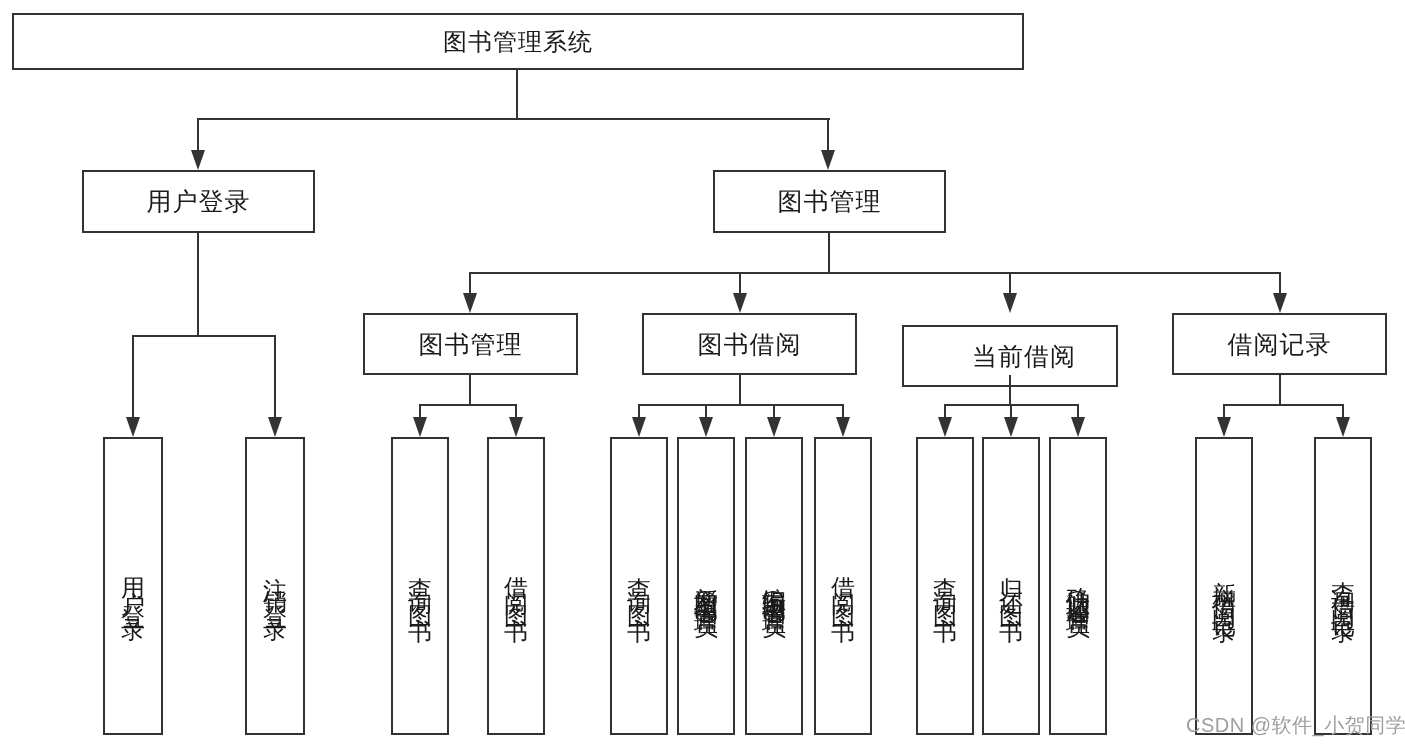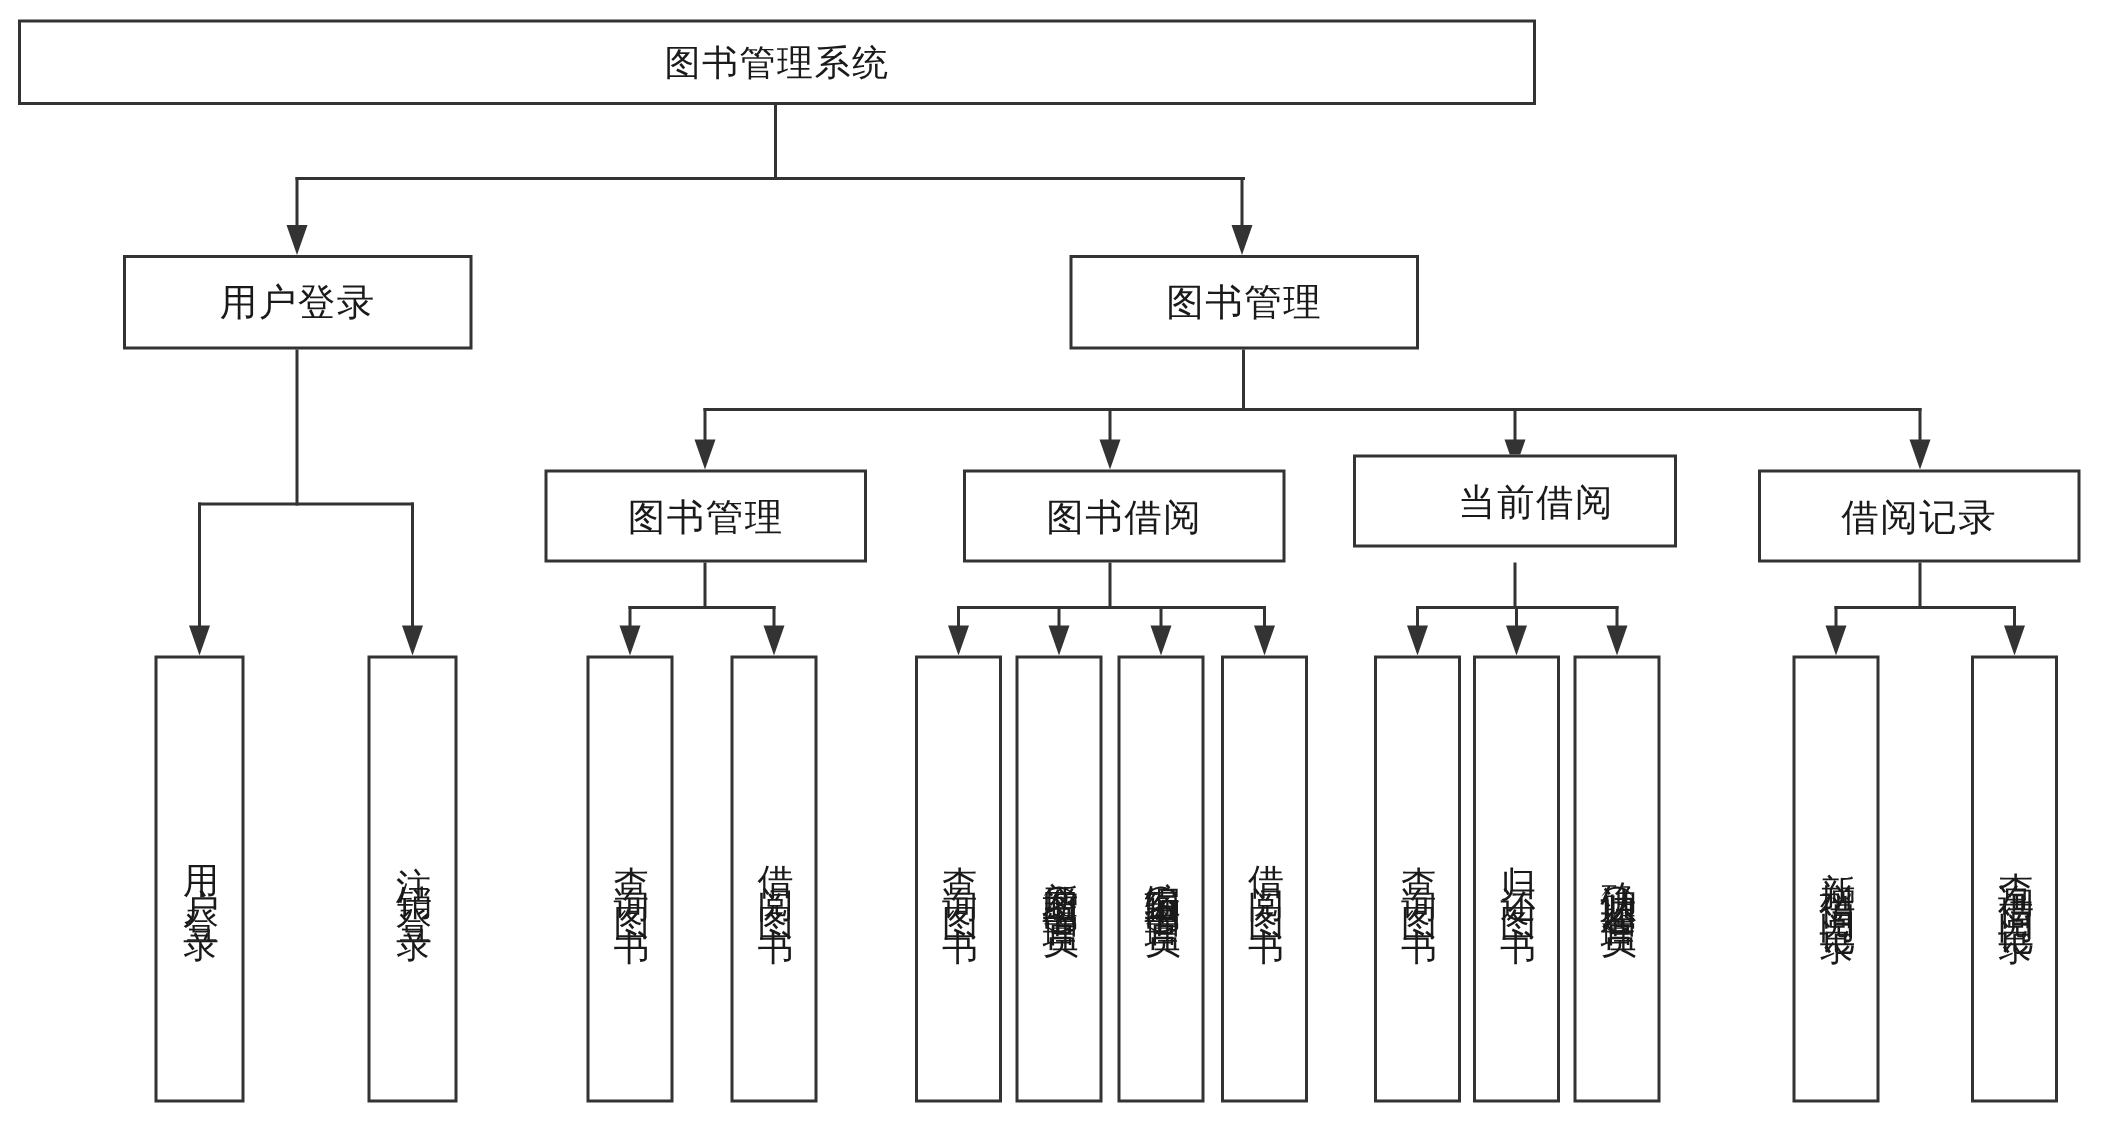--- a/index.html
+++ b/index.html
@@ -98,21 +98,21 @@
     <div class="line" style="left:1279px; top:272px; width:2px; height:23px;"></div>
     <div class="arw" style="left:1273px; top:293px;"></div>
   </div>
 
   <div class="box" style="left:363px; top:313px; width:215px; height:62px;">
     <span class="hlabel">图书管理</span>
   </div>
   <div class="box" style="left:642px; top:313px; width:215px; height:62px;">
     <span class="hlabel">图书借阅</span>
   </div>
-  <div class="box" style="left:902px; top:303px; width:216px; height:62px;padding-left:28px;">
+  <div class="box" style="left:902px; top:325px; width:216px; height:62px;padding-left:28px;">
     <span class="hlabel">当前借阅</span>
   </div>
   <div class="box" style="left:1172px; top:313px; width:215px; height:62px;">
     <span class="hlabel">借阅记录</span>
   </div>
 
   <div>
     <div class="line" style="left:469px; top:375px; width:2px; height:31px;"></div>
     <div class="line" style="left:419px; top:404px; width:98px; height:2px;"></div>
     <div class="line" style="left:419px; top:404px; width:2px; height:16px;"></div>
@@ -191,14 +191,15 @@
     <span class="vtext">确认归还（管理员）</span>
   </div>
 
   <div class="box leaf med" style="left:1195px; top:437px; width:58px; height:298px;">
     <span class="vtext">新增借阅记录</span>
   </div>
   <div class="box leaf med" style="left:1314px; top:437px; width:58px; height:298px;">
     <span class="vtext">查询借阅记录</span>
   </div>
 
+  <div id="watermark">CSDN @软件_小贺同学</div>
 
 </div>
 
 </body></html>

